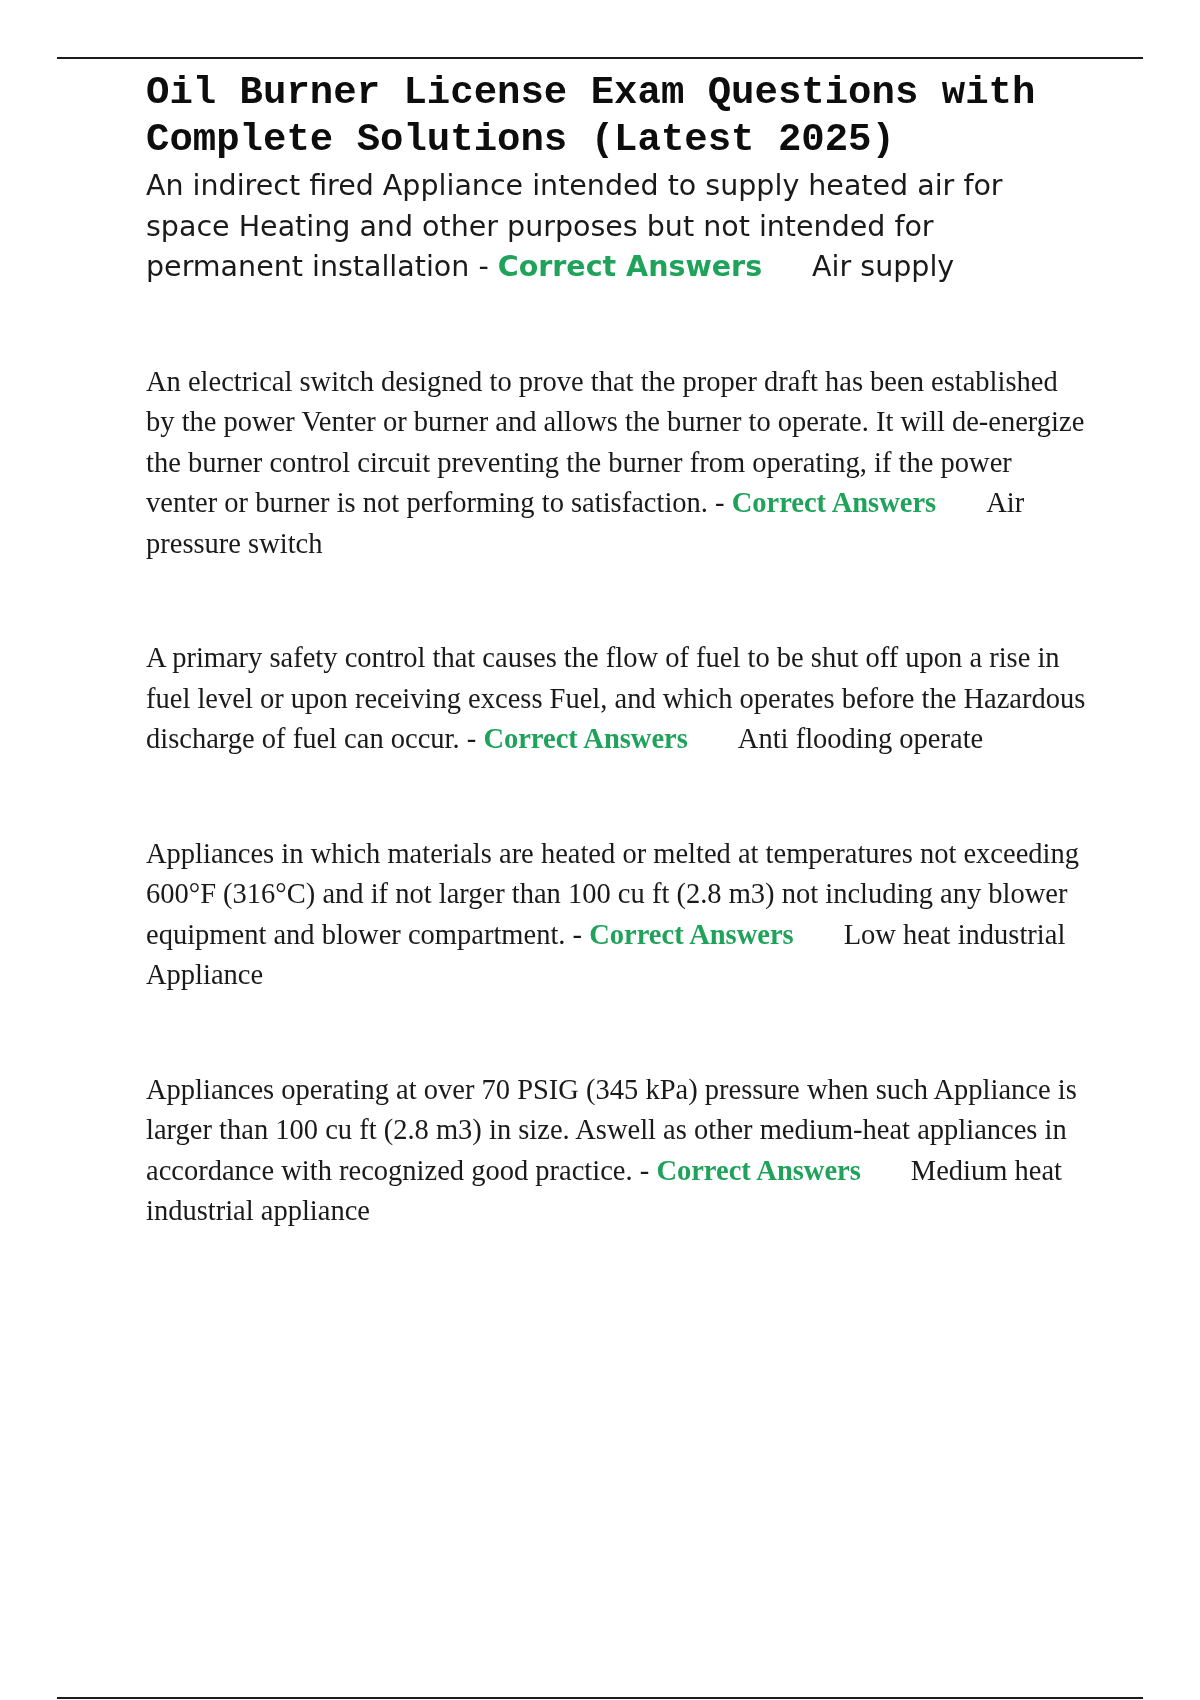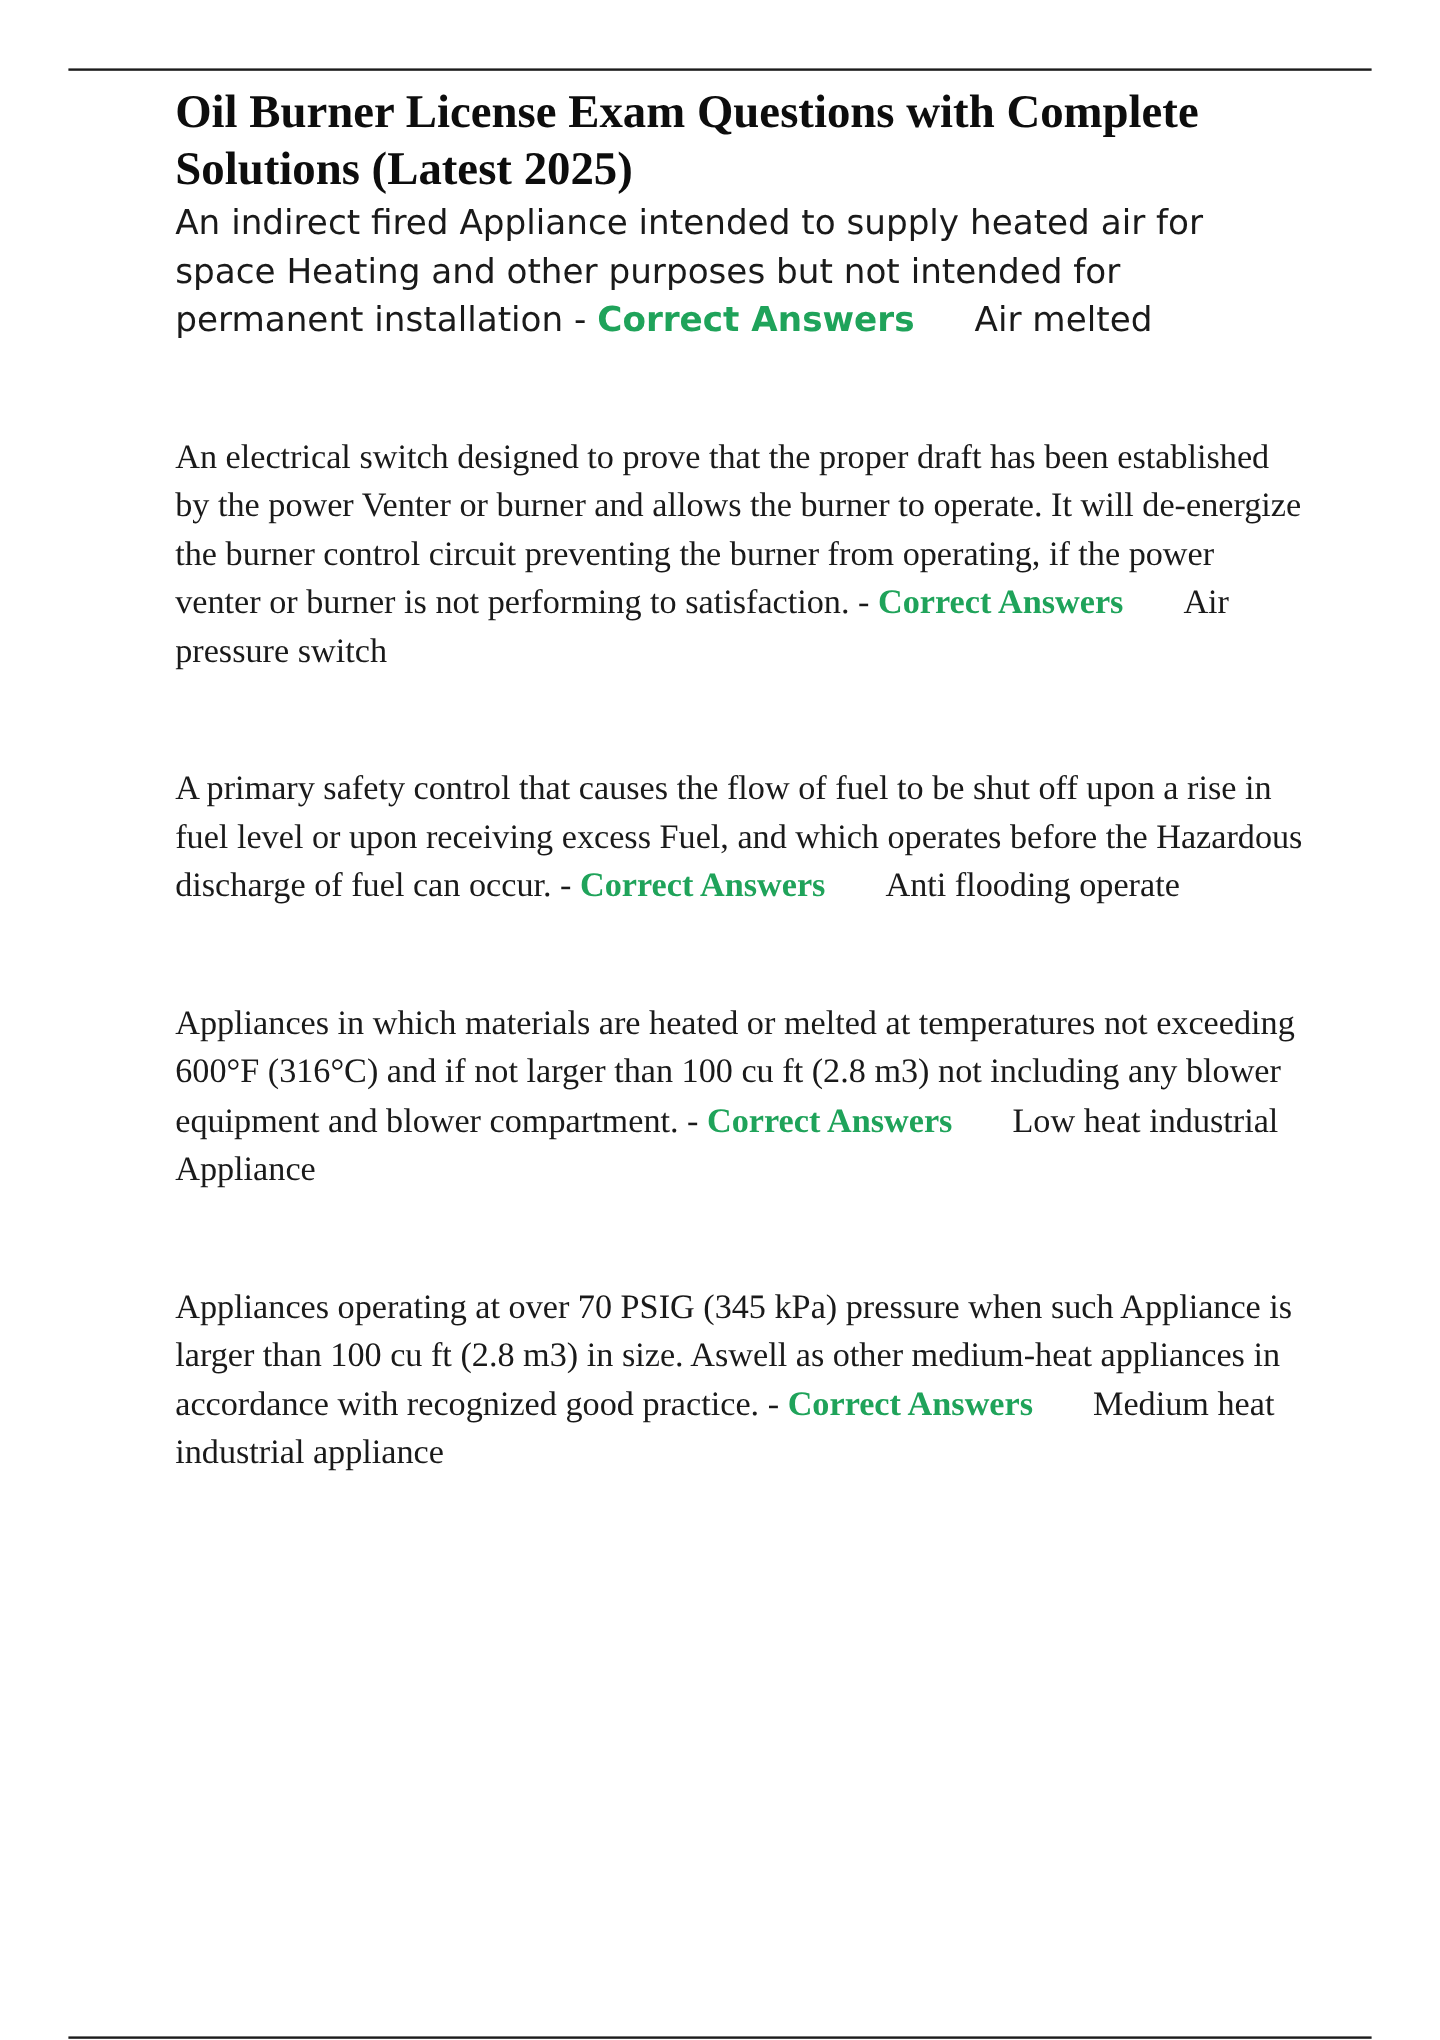--- a/index.html
+++ b/index.html
@@ -25,21 +25,21 @@
     .rule-top { top: 57px; }
     .rule-bottom { top: 1697px; }
     .content {
       position: absolute;
       left: 146px;
       top: 70px;
       width: 940px;
     }
     .title {
       margin: 0;
-      font-family: Liberation Serif, serif;
+      font-family: Liberation Mono, monospace;
       font-weight: bold;
       font-size: 39px;
       line-height: 47px;
       color: #0d0d0d;
     }
     .qa {
       font-size: 28.5px;
       line-height: 40.5px;
       margin: 0;
       white-space: normal;
@@ -63,21 +63,21 @@
   </style>
 </head>
 <body>
 
 <div class="rule rule-top"></div>
 
 <div class="content">
   <h1 class="title">Oil Burner License Exam Questions with Complete Solutions (Latest 2025)</h1>
 
   <p class="qa first-qa">
-    <span>An indirect fired Appliance intended to supply heated air for space Heating and other purposes but not intended for permanent installation</span><span> - </span><span class="answer-label">Correct Answers</span><span class="gap"></span><span>Air melted</span>
+    <span>An indirect fired Appliance intended to supply heated air for space Heating and other purposes but not intended for permanent installation</span><span> - </span><span class="answer-label">Correct Answers</span><span class="gap"></span><span>Air supply</span>
   </p>
 
   <p class="qa">
     <span>An electrical switch designed to prove that the proper draft has been established by the power Venter or burner and allows the burner to operate. It will de-energize the burner control circuit preventing the burner from operating, if the power venter or burner is not performing to satisfaction.</span><span> - </span><span class="answer-label">Correct Answers</span><span class="gap"></span><span>Air pressure switch</span>
   </p>
 
   <p class="qa">
     <span>A primary safety control that causes the flow of fuel to be shut off upon a rise in fuel level or upon receiving excess Fuel, and which operates before the Hazardous discharge of fuel can occur.</span><span> - </span><span class="answer-label">Correct Answers</span><span class="gap"></span><span>Anti flooding operate</span>
   </p>
 

